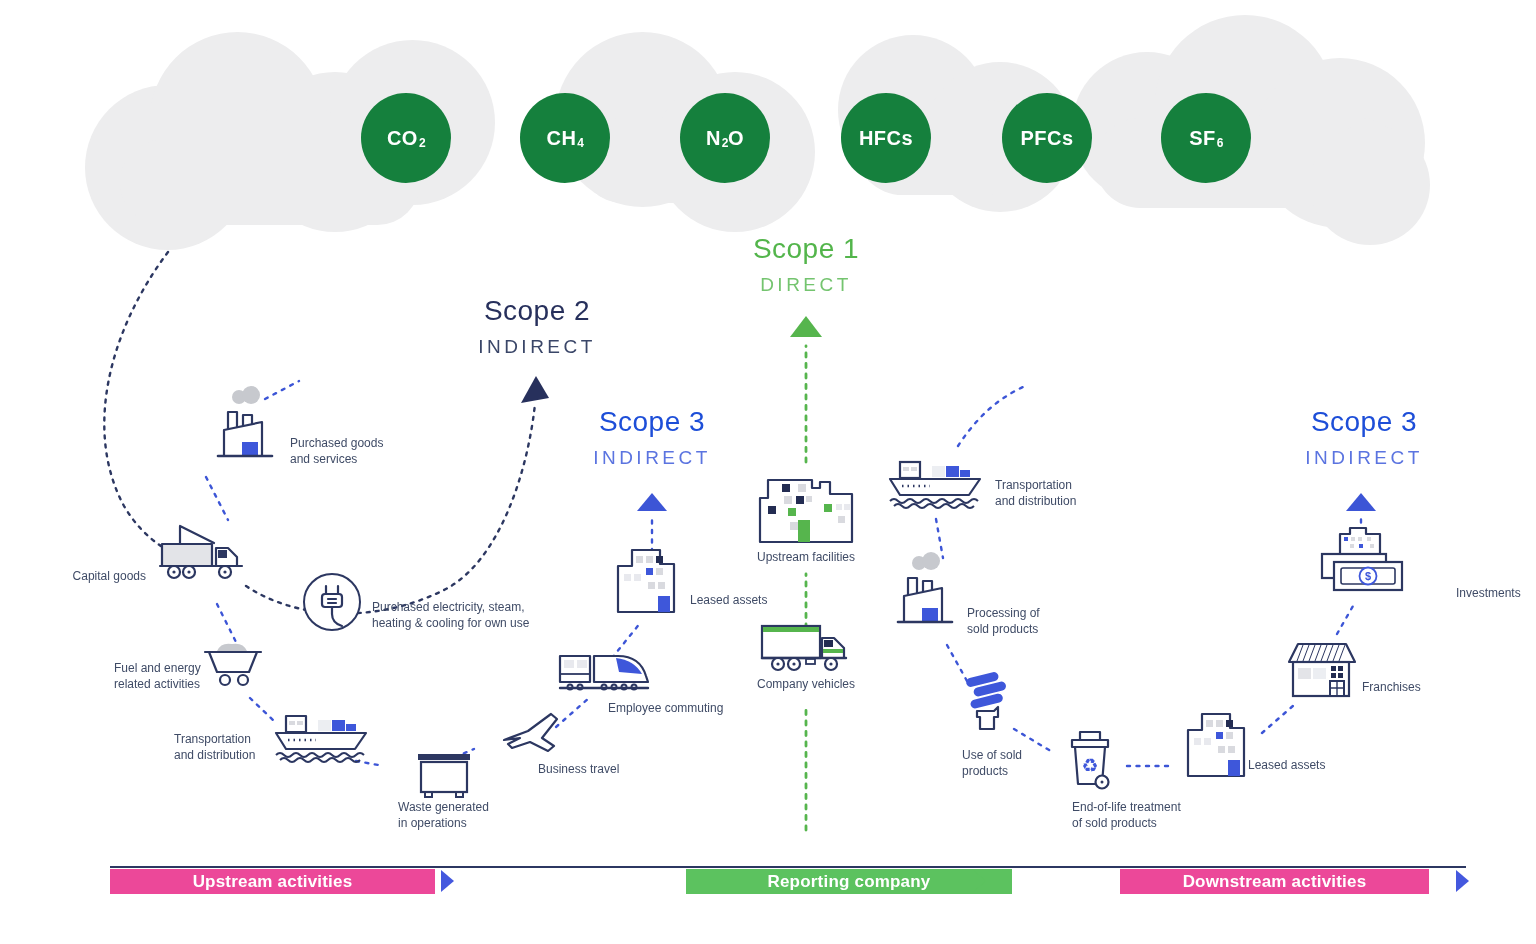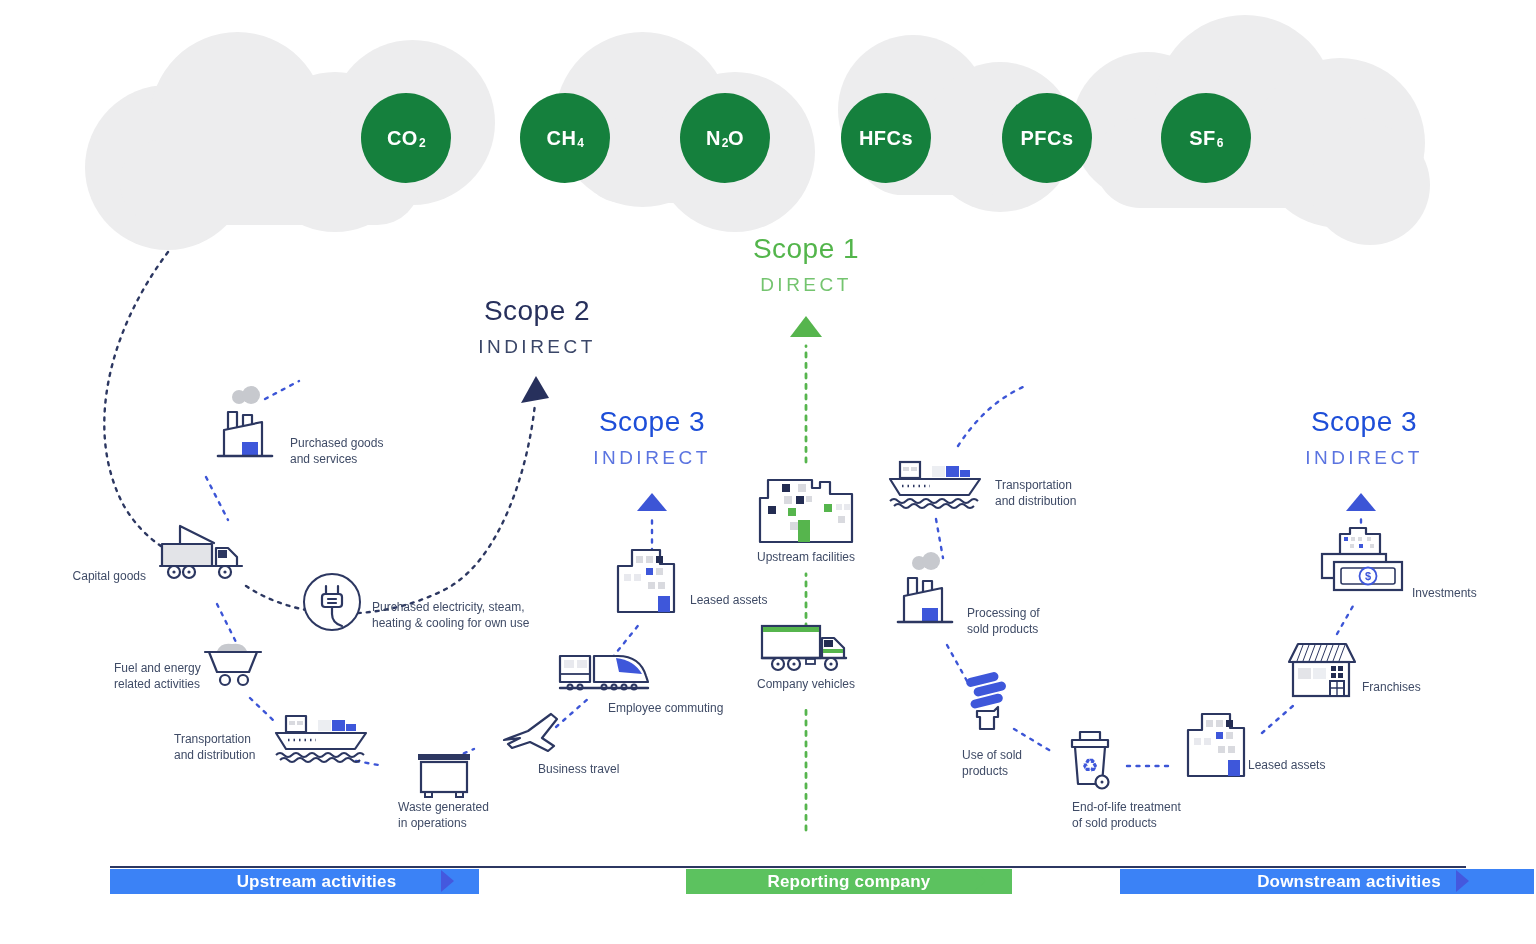--- a/index.html
+++ b/index.html
@@ -30,21 +30,21 @@
   .t-right{text-align:right;}
   .t-center{text-align:center;}
 
   .icon{position:absolute;}
   svg{overflow:visible;}
 
   
   .axis-line{position:absolute;left:110px;top:866px;width:1356px;height:2px;background:#2c3761;}
   .bar{position:absolute;top:869px;height:25px;color:#fff;font-size:17px;font-weight:bold;
        display:flex;align-items:center;justify-content:center;letter-spacing:.2px;}
-  .bar.blue{background:#3b82f6;padding-left:44px;}
+  .bar.blue{background:#ec4899;}
   .bar.green{background:#5cc25f;margin-left:44px;}
   .tri{position:absolute;top:870px;width:0;height:0;border-top:11.5px solid transparent;
        border-bottom:11.5px solid transparent;}
   .tri.blue{border-left:13px solid #4458de;}
   .tri.green{border-left:13px solid #5cc25f;}
 </style>
 </head>
 <body>
 
 <div id="stage">
@@ -422,23 +422,23 @@
   <div class="label" style="left:995px;top:478px">Transportation
 and distribution</div>
   <div class="label" style="left:967px;top:606px">Processing of
 sold products</div>
   <div class="label" style="left:962px;top:748px">Use of sold
 products</div>
   <div class="label" style="left:1072px;top:800px">End-of-life treatment
 of sold products</div>
   <div class="label" style="left:1248px;top:758px">Leased assets</div>
   <div class="label" style="left:1362px;top:680px">Franchises</div>
-  <div class="label" style="left:1412px;top:586px">Investments</div>
+  <div class="label" style="left:1456px;top:586px">Investments</div>
 
   <div class="axis-line"></div>
   <div class="bar blue" style="left:110px;width:325px">Upstream activities</div>
   <div class="tri blue" style="left:441px"></div>
   <div class="bar green" style="left:642px;width:326px">Reporting company</div>
   <div class="tri green" style="left:973px"></div>
-  <div class="bar blue" style="left:1120px;width:370px">Downstream activities</div>
+  <div class="bar blue" style="left:1120px;width:309px">Downstream activities</div>
   <div class="tri blue" style="left:1456px"></div>
 
 </div>
 
 </body></html>

